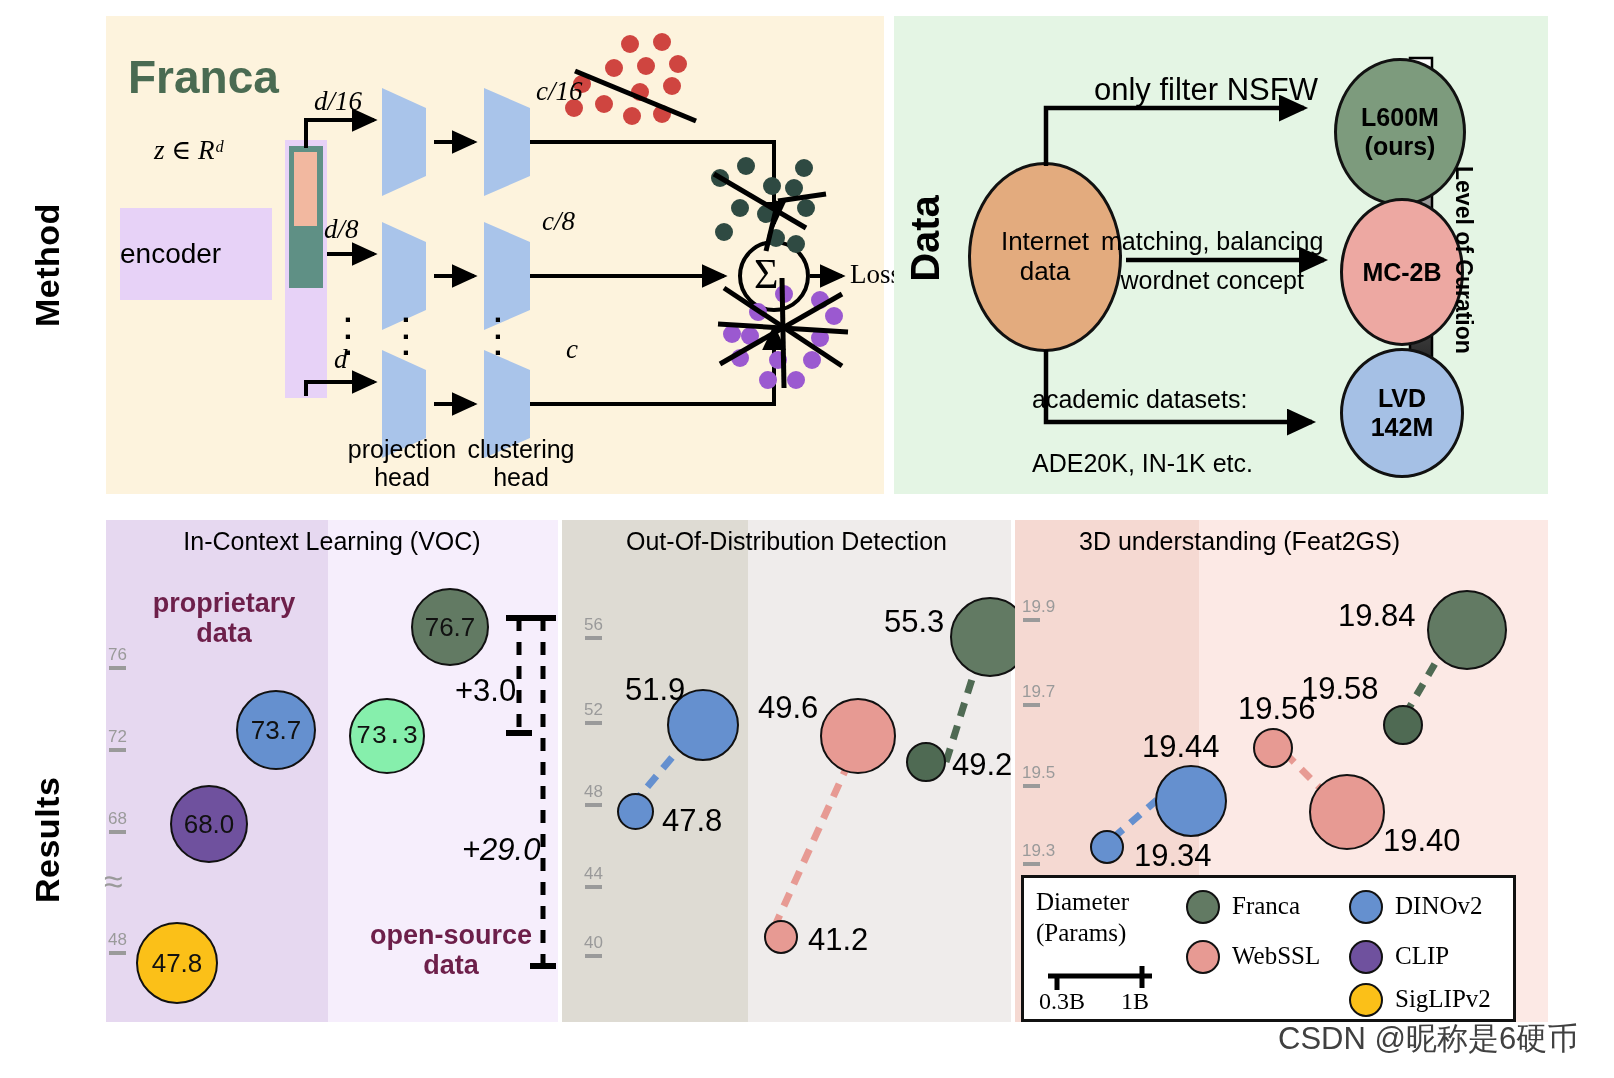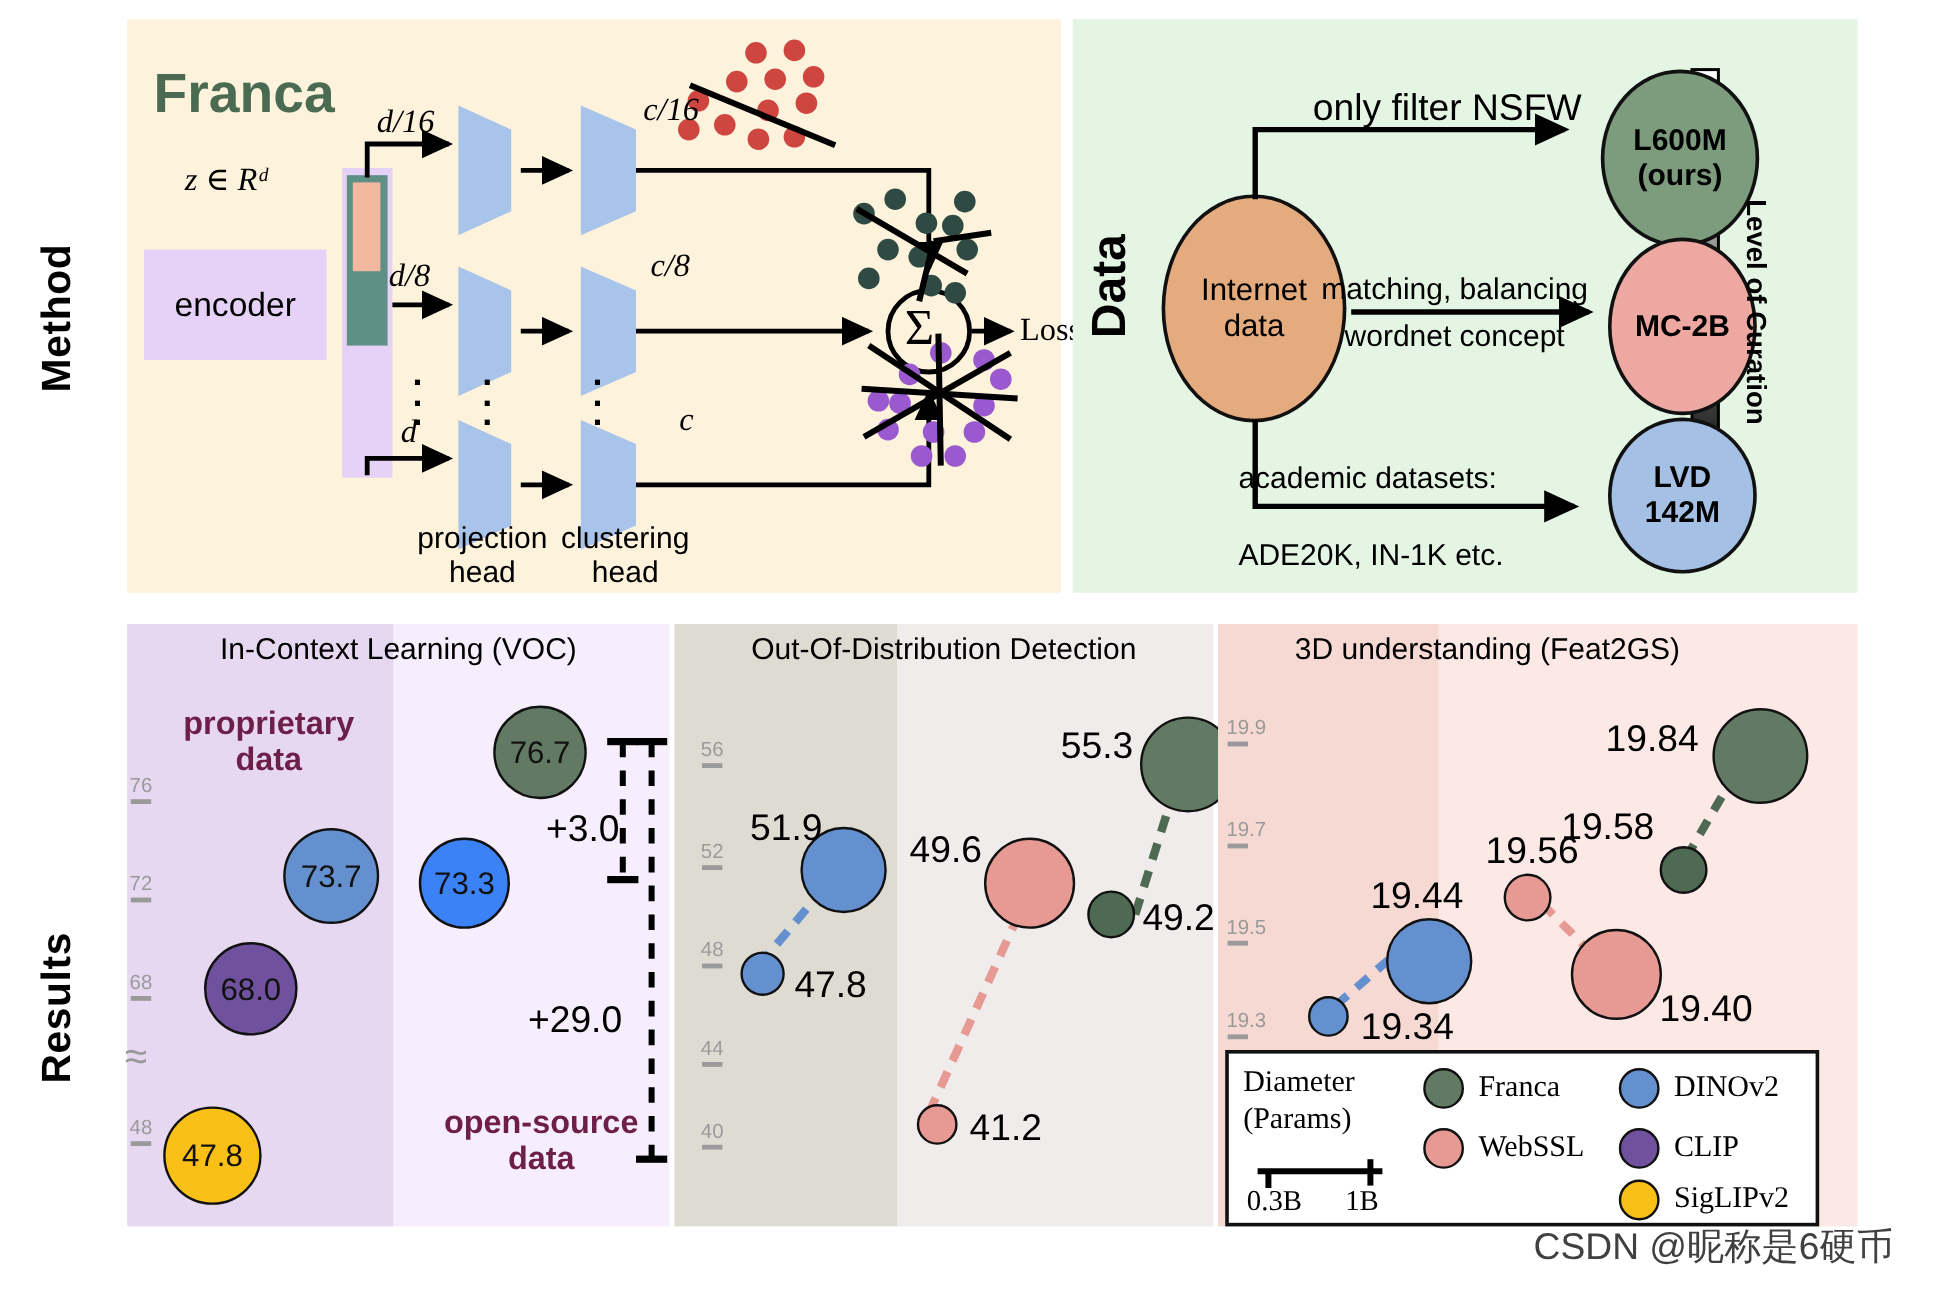--- a/index.html
+++ b/index.html
@@ -34,21 +34,21 @@
   
   .val{font-size:31px;font-weight:500;white-space:nowrap;}
   .tick{font-size:17px;color:#9a9a9a;white-space:nowrap;}
   .tickmark{background:#9a9a9a;height:4px;width:17px;}
 
   .propnote{color:#6d1f4a;font-weight:bold;font-size:27px;text-align:center;
             line-height:1.12;white-space:nowrap;}
 
   
   .encoder{background:#e7d2f7;display:flex;align-items:center;
-           justify-content:center;font-size:28px;}
+           font-size:28px;}
   .franca-title{color:#4a6b52;font-size:46px;font-weight:bold;}
   .mathlabel{font-family:"Liberation Serif","DejaVu Serif",serif;
              font-style:italic;font-size:27px;white-space:nowrap;}
   .plainlabel{font-size:25px;text-align:center;line-height:1.1;}
   .vdots{font-size:30px;font-weight:bold;line-height:.55;text-align:center;}
 
   
   .ellipse{border:3px solid #111;border-radius:50%;display:flex;
            align-items:center;justify-content:center;text-align:center;
            line-height:1.15;box-sizing:border-box;}
@@ -281,36 +281,36 @@
   </div>
 
 <div class="abs bubble" style="left:136px;top:922px;width:82px;height:82px;background:#fbc018;">
   <span>47.8</span>
   </div>
 
 <div class="abs bubble" style="left:411px;top:588px;width:78px;height:78px;background:#627a63;">
   <span>76.7</span>
   </div>
 
-<div class="abs bubble" style="left:349px;top:698px;width:76px;height:76px;background:#3b82f6;">
+<div class="abs bubble" style="left:349px;top:698px;width:76px;height:76px;background:#86efac;font-family:Liberation Mono, monospace;">
   <span>73.3</span>
   </div>
 
 <svg style="left:0;top:0;width:1614px;height:1078px;">
 
   <line x1="519" y1="618" x2="519" y2="733" stroke="#000" stroke-width="5" stroke-dasharray="13,11"></line>
   <line x1="506" y1="618" x2="532" y2="618" stroke="#000" stroke-width="6"></line>
   <line x1="506" y1="733" x2="532" y2="733" stroke="#000" stroke-width="6"></line>
 
   <line x1="543" y1="618" x2="543" y2="966" stroke="#000" stroke-width="5" stroke-dasharray="13,11"></line>
   <line x1="530" y1="618" x2="556" y2="618" stroke="#000" stroke-width="6"></line>
   <line x1="530" y1="966" x2="556" y2="966" stroke="#000" stroke-width="6"></line>
 </svg>
 <div class="abs val" style="left:455px;top:673px;">+3.0</div>
-<div class="abs val" style="left:440px;top:832px;">+29.0</div>
+<div class="abs val" style="left:462px;top:832px;font-style:italic;">+29.0</div>
 
 <div class="abs sub-ood-left" style="left:562px;top:520px;width:186px;height:502px;"></div>
 <div class="abs sub-ood-right" style="left:748px;top:520px;width:263px;height:502px;"></div>
 
 <div class="abs paneltitle" style="left:562px;top:527px;width:449px;">Out-Of-Distribution Detection</div>
 
 <div class="abs tick" style="left:584px;top:615px;">56</div>
 <div class="abs tickmark" style="left:585px;top:636px;"></div>
 <div class="abs tick" style="left:584px;top:700px;">52</div>
 <div class="abs tickmark" style="left:585px;top:721px;"></div>

